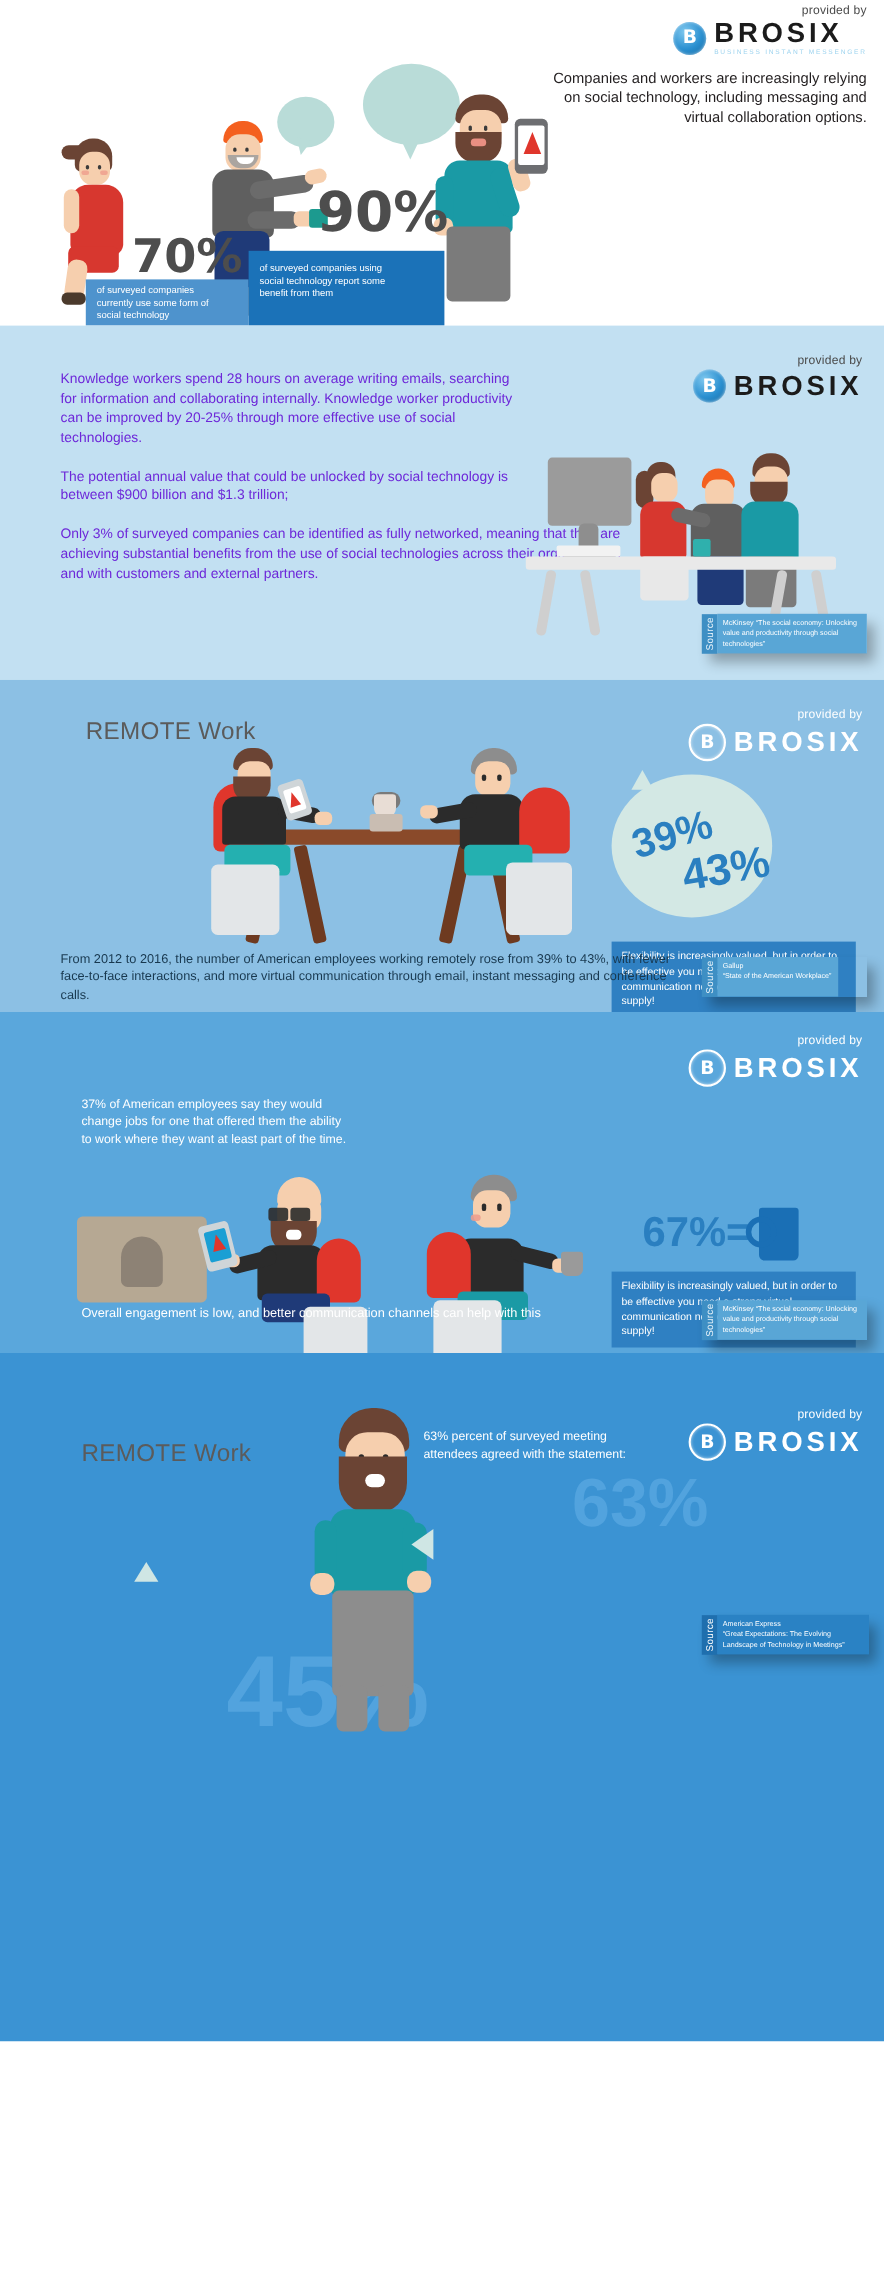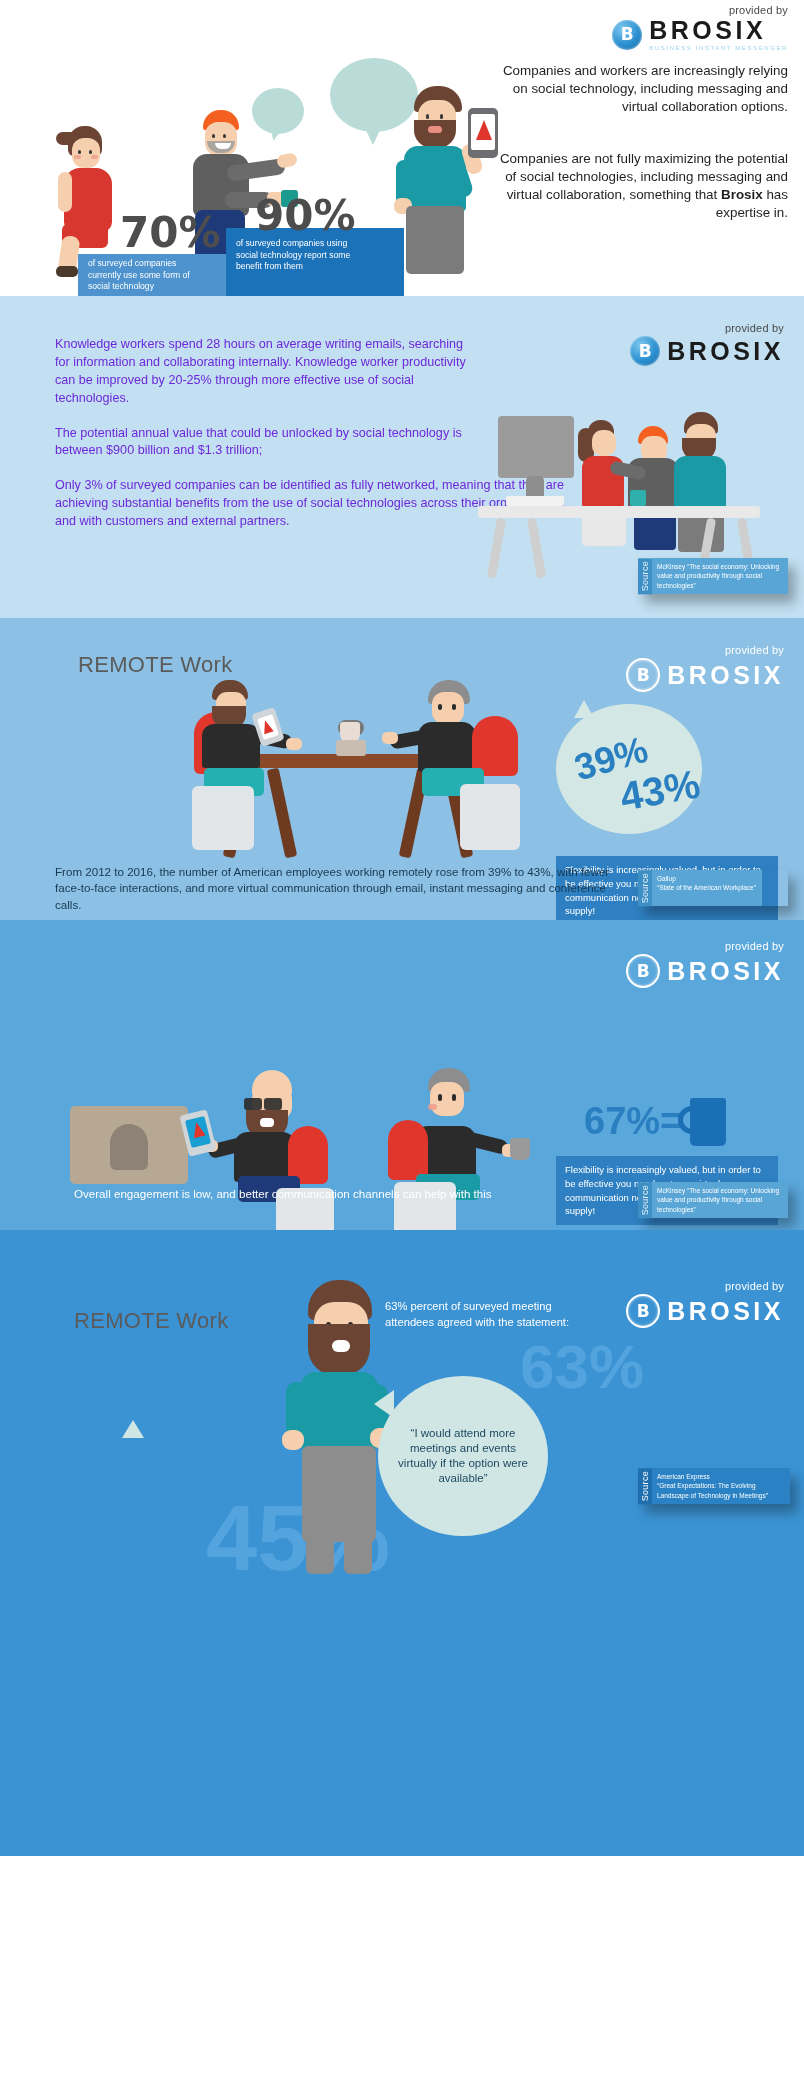--- a/index.html
+++ b/index.html
@@ -227,27 +227,26 @@
       <div class="abs" style="left:84px;top:34px;width:0;height:0;border-left:8px solid transparent;border-right:8px solid transparent;border-bottom:20px solid #e0362c;"></div>
       <div class="abs" style="left:4px;top:74px;width:16px;height:46px;background:#1a9aa5;border-radius:8px;"></div>
       <div class="abs" style="left:2px;top:112px;width:18px;height:16px;background:#f6cfae;border-radius:7px;"></div>
       <div class="abs" style="left:14px;top:120px;width:58px;height:68px;background:#7b7b7b;border-radius:5px;"></div>
     </div>
 
     <div class="panel" style="left:78px;top:254px;width:148px;height:44px;background:#4e93cd;"></div>
     <div class="panel" style="left:226px;top:228px;width:178px;height:70px;background:#1b72b8;"></div>
 
     <div class="bignum" style="left:120px;top:212px;font-size:42px;">70%</div>
-    <div class="bignum" style="left:255px;top:168px;font-size:42px;margin-top:27px;">90%</div>
+    <div class="bignum" style="left:288px;top:168px;font-size:50px;">90%</div>
 
     <div class="cap-box" style="left:88px;top:258px;width:110px;">of surveyed companies currently use some form of social technology</div>
     <div class="cap-box" style="left:236px;top:238px;width:130px;">of surveyed companies using social technology report some benefit from them</div>
 
     <div class="hero-copy" style="top:62px;">Companies and workers are increasingly relying on social technology, including messaging and virtual collaboration options.</div>
-    <div class="hero-copy" style="top:150px;"><span>Companies are not fully maximizing the potential of social technologies, including messaging and virtual collaboration, something that </span><b>Brosix</b><span> has expertise in.</span></div>
 
   </div>
 
   <div class="sec" id="sec2">
     <div class="abs" style="right:20px;top:26px;">
       <div class="provided">provided by</div>
       <div class="brosix" style="margin-top:2px;">
         <span class="mark">
             <b>B</b>
           </span>
@@ -371,20 +370,21 @@
     <div class="abs" style="right:20px;top:20px;">
       <div class="provided white">provided by</div>
       <div class="brosix" style="margin-top:2px;">
         <span class="mark outline">
             <b>B</b>
           </span>
         <span class="wordmark white">BROSIX</span>
       </div>
     </div>
 
+    <div class="copy" style="left:74px;top:76px;width:248px;">37% of American employees say they would change jobs for one that offered them the ability to work where they want at least part of the time.</div>
 
     <div class="abs" style="left:70px;top:186px;width:120px;height:90px;">
       <div class="abs" style="left:0;top:0;width:118px;height:78px;background:#b6a893;border-radius:5px;"></div>
       <div class="abs" style="left:40px;top:18px;width:38px;height:46px;background:#8d8275;border-radius:19px 19px 6px 6px;"></div>
     </div>
 
     <div class="abs" style="left:200px;top:150px;width:150px;height:130px;">
       <div class="abs" style="left:52px;top:0px;width:40px;height:26px;background:#f6cfae;border-radius:20px 20px 4px 4px;"></div>
       <div class="abs" style="left:52px;top:16px;width:40px;height:34px;background:#f6cfae;border-radius:13px;"></div>
       <div class="abs" style="left:44px;top:28px;width:18px;height:12px;background:#2b2b2b;border-radius:3px;opacity:.9;"></div>
@@ -460,21 +460,20 @@
       <div class="abs" style="left:20px;top:92px;width:78px;height:78px;background:#1a9aa5;border-radius:16px 16px 6px 6px;"></div>
       <div class="abs" style="left:6px;top:102px;width:20px;height:56px;background:#1a9aa5;border-radius:10px;"></div>
       <div class="abs" style="left:2px;top:150px;width:22px;height:20px;background:#f6cfae;border-radius:9px;"></div>
       <div class="abs" style="left:86px;top:104px;width:22px;height:52px;background:#1a9aa5;border-radius:10px;"></div>
       <div class="abs" style="left:90px;top:148px;width:22px;height:20px;background:#f6cfae;border-radius:9px;"></div>
       <div class="abs" style="left:22px;top:166px;width:74px;height:96px;background:#8d8d8d;border-radius:6px;"></div>
       <div class="abs" style="left:26px;top:252px;width:28px;height:42px;background:#8d8d8d;border-radius:6px;"></div>
       <div class="abs" style="left:64px;top:252px;width:28px;height:42px;background:#8d8d8d;border-radius:6px;"></div>
     </div>
 
-    <div class="quote-blob" style="left:378px;top:146px;width:170px;height:160px;">“I would attend more meetings and events virtually if the option were available”</div>
     <div class="abs" style="left:374px;top:160px;width:0;height:0;border-top:14px solid transparent;border-bottom:14px solid transparent;border-right:20px solid #cfe6e4;"></div>
 
     <div class="abs" style="left:122px;top:190px;width:0;height:0;border-left:11px solid transparent;border-right:11px solid transparent;border-bottom:18px solid #cfe6e4;"></div>
 
 
     <div class="source dark abs" style="left:638px;top:238px;width:152px;">
       <div class="lbl">Source</div>
       <div class="txt">
         <div>American Express</div>
         <div>“Great Expectations: The Evolving Landscape of Technology in Meetings”</div>

